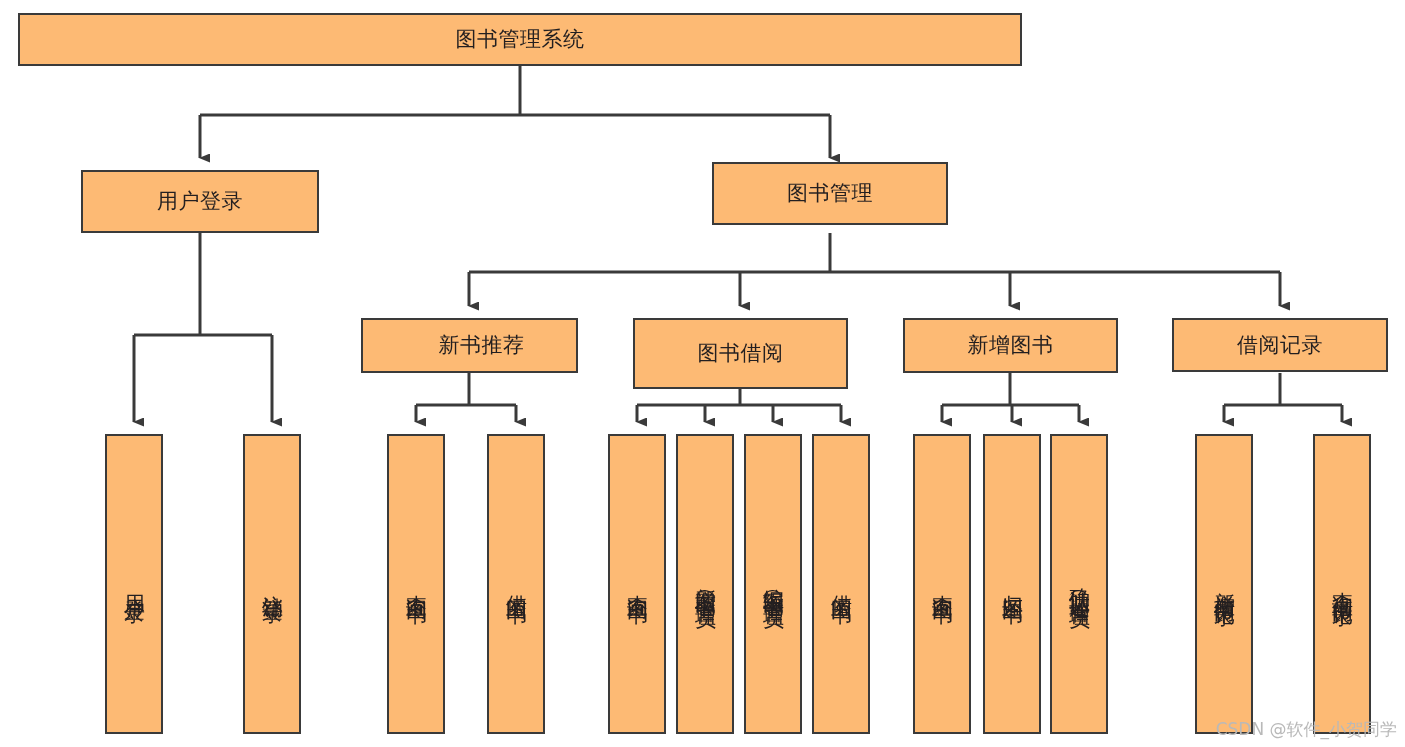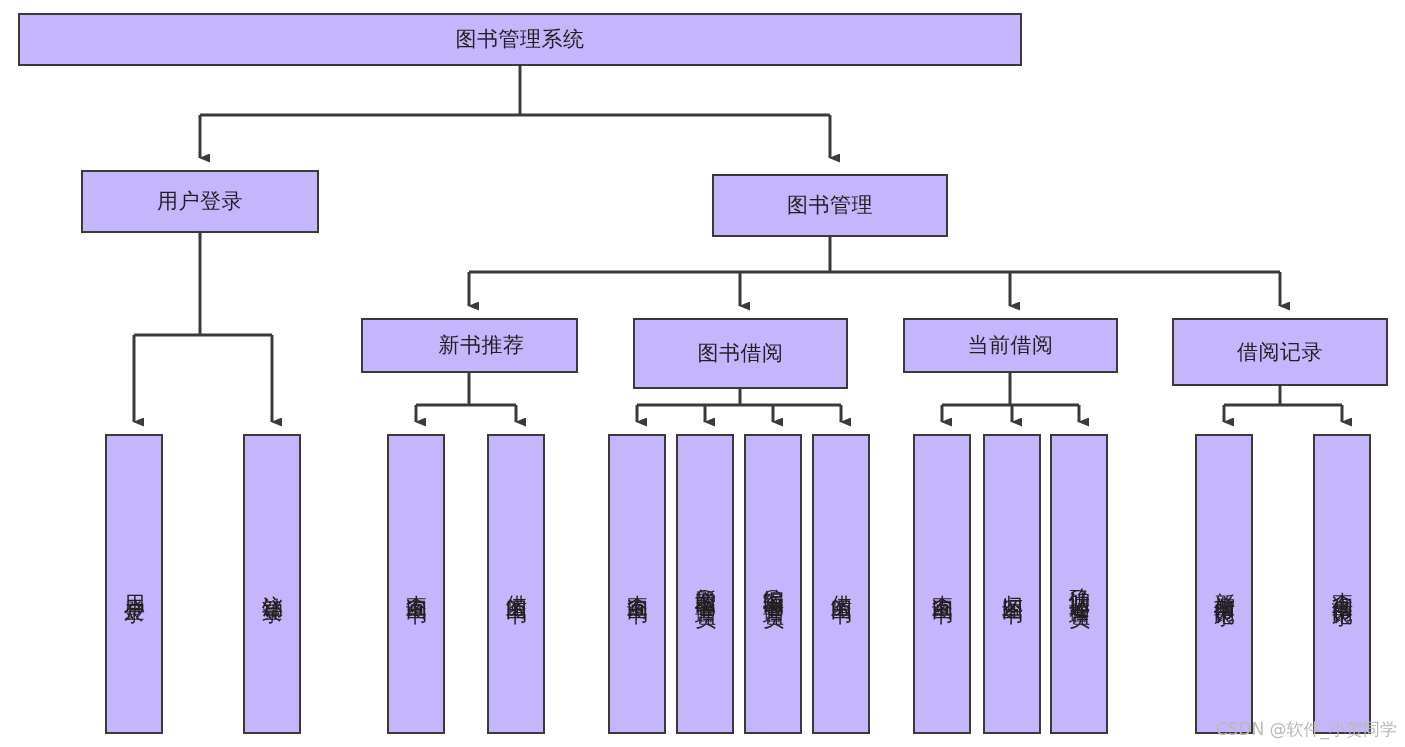--- a/index.html
+++ b/index.html
@@ -17,21 +17,21 @@
   }
   #diagram-canvas {
     position: absolute;
     left: 0; top: 0;
     width: 1405px;
     height: 747px;
   }
   .node {
     position: absolute;
     box-sizing: border-box;
-    background: #c4b5fd;
+    background: #fdba74;
     border: 2px solid #3a3a3a;
     display: flex;
     align-items: center;
     justify-content: center;
     z-index: 2;
   }
   .node-label {
     font-size: 21px;
     line-height: 1.18;
     letter-spacing: 0.5px;
@@ -116,34 +116,34 @@
   </g>
 </svg>
 
 <div class="node" style="left:18px; top:13px; width:1004px; height:53px;">
   <span class="node-label">图书管理系统</span>
 </div>
 
 <div class="node" style="left:81px; top:170px; width:238px; height:63px;">
   <span class="node-label">用户登录</span>
 </div>
-<div class="node" style="left:712px; top:174px; width:236px; height:63px;">
+<div class="node" style="left:712px; top:162px; width:236px; height:63px;">
   <span class="node-label">图书管理</span>
 </div>
 
 <div class="node" style="left:361px; top:318px; width:217px; height:55px;padding-left:24px;">
   <span class="node-label">新书推荐</span>
 </div>
 <div class="node" style="left:633px; top:318px; width:215px; height:71px;">
   <span class="node-label">图书借阅</span>
 </div>
 <div class="node" style="left:903px; top:318px; width:215px; height:55px;">
-  <span class="node-label">当前借阅</span>
+  <span class="node-label">新增图书</span>
 </div>
-<div class="node" style="left:1172px; top:318px; width:216px; height:68px;">
+<div class="node" style="left:1172px; top:318px; width:216px; height:54px;">
   <span class="node-label">借阅记录</span>
 </div>
 
 <div class="node node-vertical" style="left:105px; top:434px; width:58px; height:300px;">
   <span class="node-label">用户登录</span>
 </div>
 <div class="node node-vertical" style="left:243px; top:434px; width:58px; height:300px;">
   <span class="node-label">注销登录</span>
 </div>
 <div class="node node-vertical" style="left:387px; top:434px; width:58px; height:300px;">

